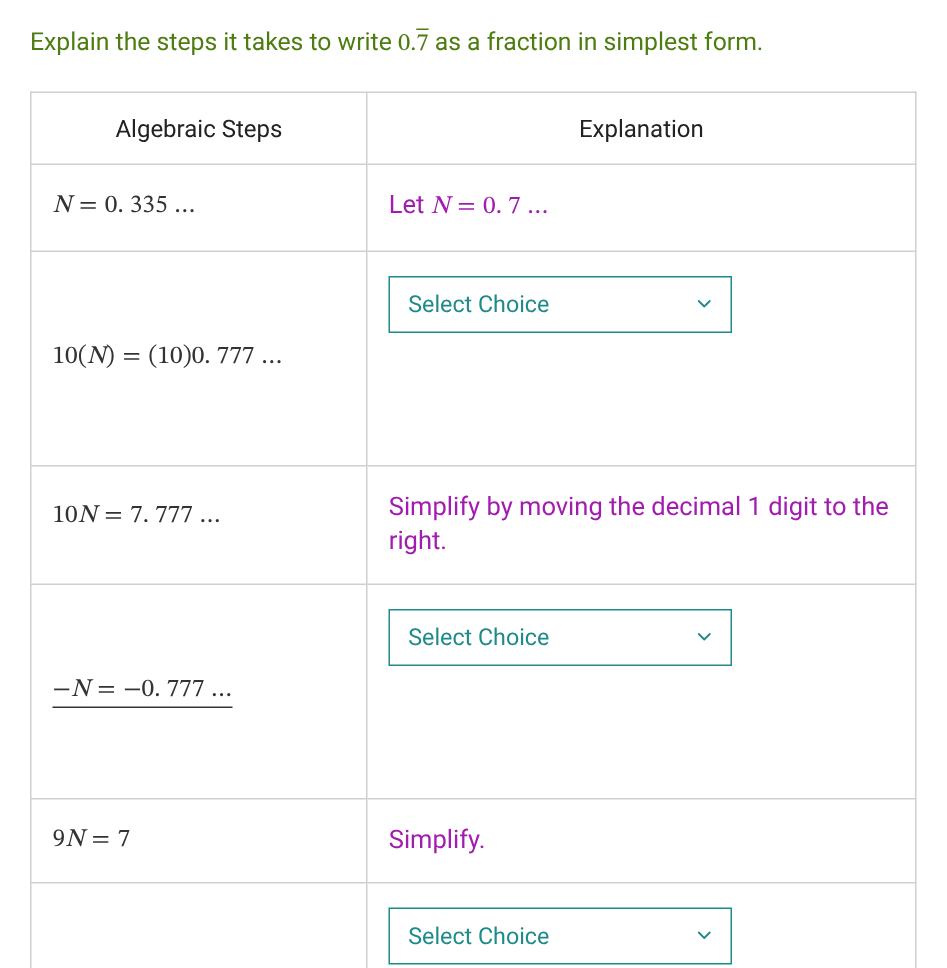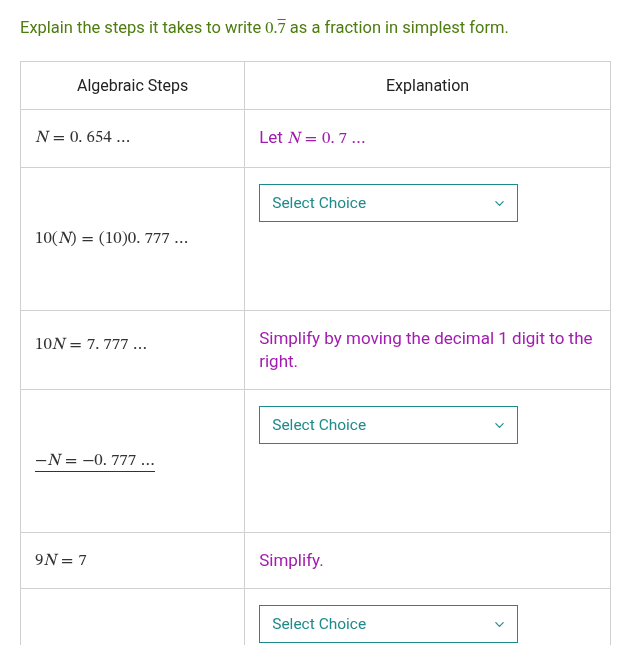--- a/index.html
+++ b/index.html
@@ -74,21 +74,21 @@
       color: #a21caf;
       line-height: 1.35;
     }
     .dropdown {
       border: 1px solid #1f8a8a;
       background: #ffffff;
       padding: 8px 12px;
       display: flex;
       align-items: center;
       justify-content: space-between;
-      width: 259px;
+      width: 229px;
       cursor: pointer;
       user-select: none;
     }
     .dropdown .label {
       color: #1f8a8a;
       font-size: 15.5px;
       font-weight: 400;
     }
     .dropdown .chev {
       color: #1f8a8a;
@@ -113,21 +113,21 @@
     <tr>
       <th>Algebraic Steps</th>
       <th>Explanation</th>
     </tr>
   </thead>
   <tbody>
 
     <tr>
       <td>
         <span class="math">
-          <span>N</span><span class="op">=</span><span class="num">0. 654 …</span>
+          <span>N</span><span class="op">=</span><span class="num">0. 335 …</span>
         </span>
       </td>
       <td>
         <span class="explanation-text">
           <span>Let </span><span class="math"><span>N</span><span class="op">=</span><span class="num">0. 7 …</span></span>
         </span>
       </td>
     </tr>
 
     <tr>

